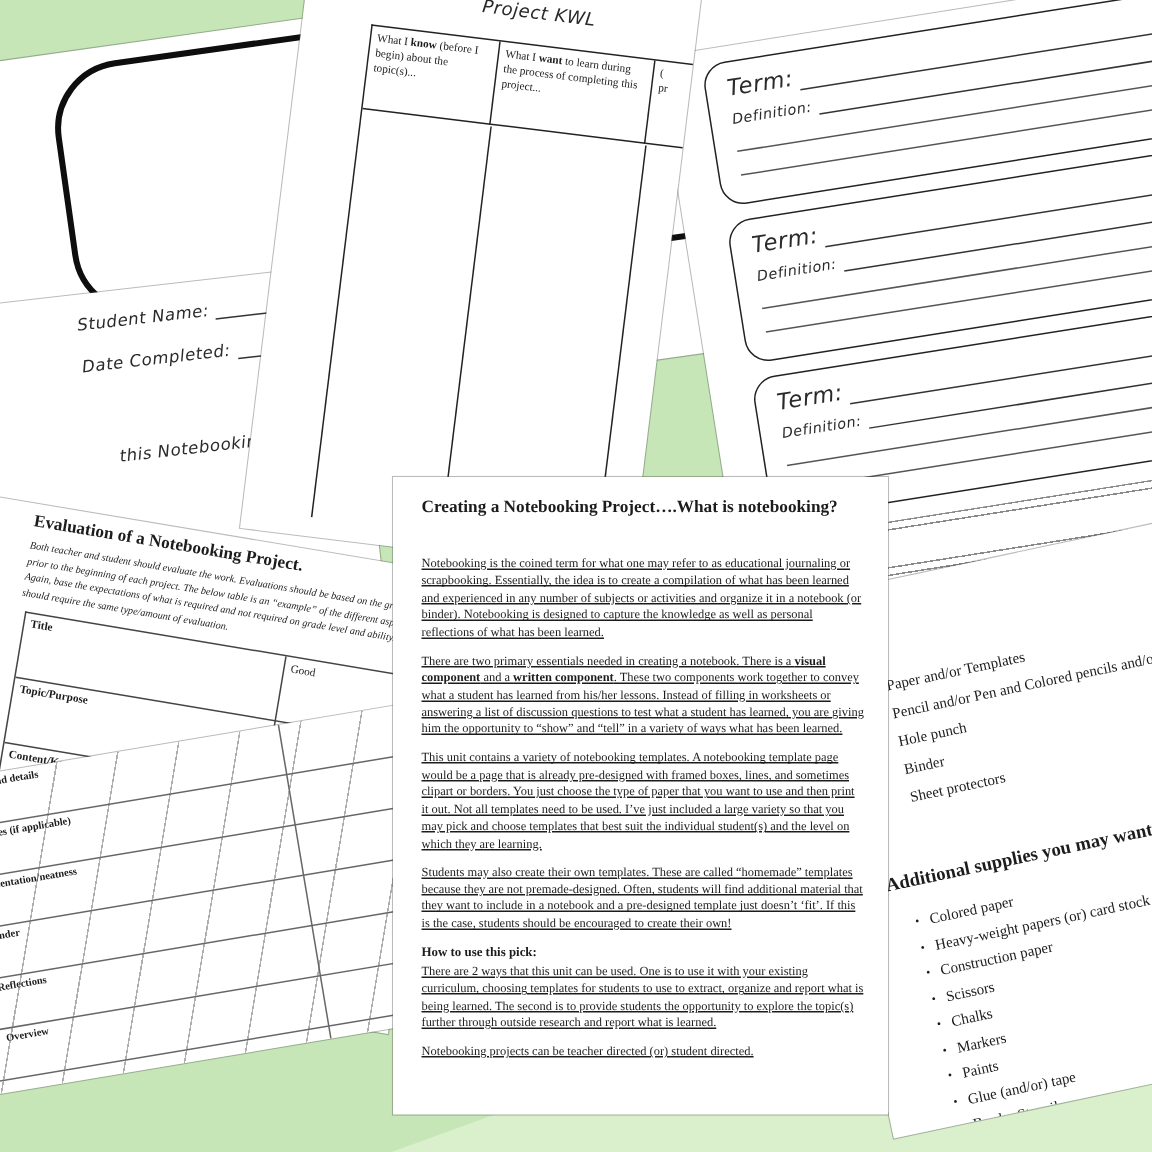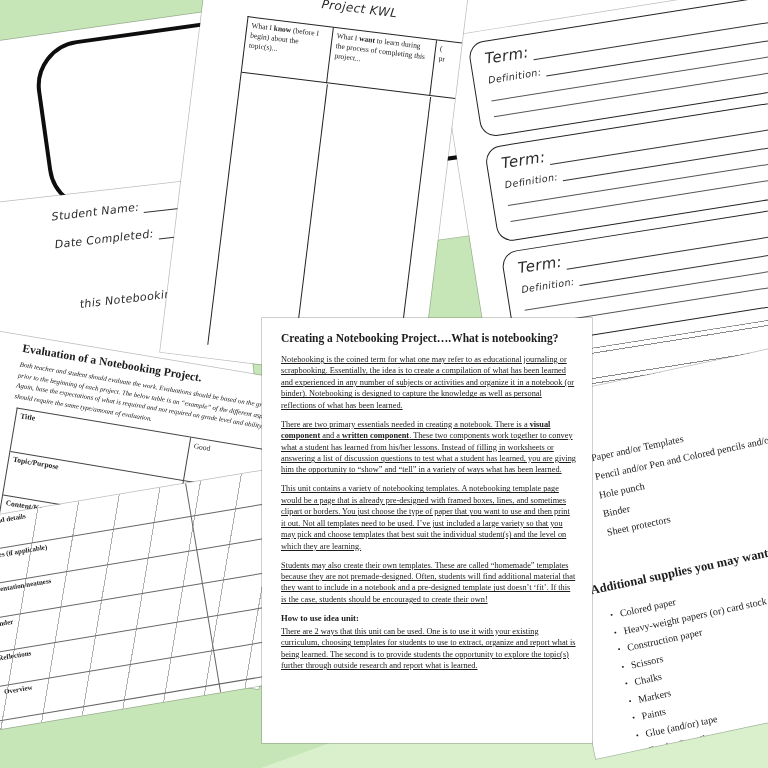--- a/index.html
+++ b/index.html
@@ -78,21 +78,21 @@
   #rubric2-page{left:-165px;top:542px;width:455px;height:212px;transform:rotate(-9.5deg);z-index:7;}
   .r2-row{height:34px;border-bottom:1px solid #666;box-sizing:border-box;
           font-size:7px;font-weight:bold;padding:2px 0 0 142px;white-space:nowrap;}
   #rubric2-page::after{content:"";position:absolute;inset:0;pointer-events:none;
     background:repeating-linear-gradient(109deg,transparent 0 38px,rgba(110,110,110,.55) 38px 39px);}
   .r2-v{position:absolute;top:0;bottom:0;left:355px;width:1px;background:#666;}
 
   
   #article-page{left:262px;top:318px;width:330px;height:425px;z-index:8;
                 padding:14px 16px 0 19px;box-sizing:border-box;}
-  #article-title{font-size:11.5px;font-weight:bold;white-space:nowrap;margin-bottom:10px;}
+  #article-title{font-size:11.5px;font-weight:bold;white-space:nowrap;margin-bottom:26px;}
   .apara{font-size:8.3px;line-height:1.38;margin-bottom:7.5px;text-decoration:underline;}
   .b{font-weight:bold;}
   #how-head{font-size:8.6px;font-weight:bold;margin-bottom:3px;}
 </style>
 </head>
 <body>
 
 <div id="stage">
   <div class="bg-wedge" id="wedge-bottom"></div>
   <div class="bg-wedge" id="wedge-left"></div>
@@ -224,16 +224,17 @@
   </div>
 
   <div class="page" id="article-page">
     <div id="article-title">Creating a Notebooking Project….What is notebooking?</div>
     <div class="apara">Notebooking is the coined term for what one may refer to as educational journaling or scrapbooking. Essentially, the idea is to create a compilation of what has been learned and experienced in any number of subjects or activities and organize it in a notebook (or binder). Notebooking is designed to capture the knowledge as well as personal reflections of what has been learned.</div>
     <div class="apara">
       <span>There are two primary essentials needed in creating a notebook. There is a </span><span class="b">visual component</span><span> and a </span><span class="b">written component</span><span>. These two components work together to convey what a student has learned from his/her lessons. Instead of filling in worksheets or answering a list of discussion questions to test what a student has learned, you are giving him the opportunity to “show” and “tell” in a variety of ways what has been learned.</span>
     </div>
     <div class="apara">This unit contains a variety of notebooking templates. A notebooking template page would be a page that is already pre-designed with framed boxes, lines, and sometimes clipart or borders. You just choose the type of paper that you want to use and then print it out. Not all templates need to be used. I’ve just included a large variety so that you may pick and choose templates that best suit the individual student(s) and the level on which they are learning.</div>
     <div class="apara">Students may also create their own templates. These are called “homemade” templates because they are not premade-designed. Often, students will find additional material that they want to include in a notebook and a pre-designed template just doesn’t ‘fit’. If this is the case, students should be encouraged to create their own!</div>
-    <div id="how-head">How to use idea unit:</div>
+    <div id="how-head">How to use this pick:</div>
     <div class="apara">There are 2 ways that this unit can be used. One is to use it with your existing curriculum, choosing templates for students to use to extract, organize and report what is being learned. The second is to provide students the opportunity to explore the topic(s) further through outside research and report what is learned.</div>
+    <div class="apara">Notebooking projects can be teacher directed (or) student directed.</div>
   </div>
 </div>
 
 </body></html>

